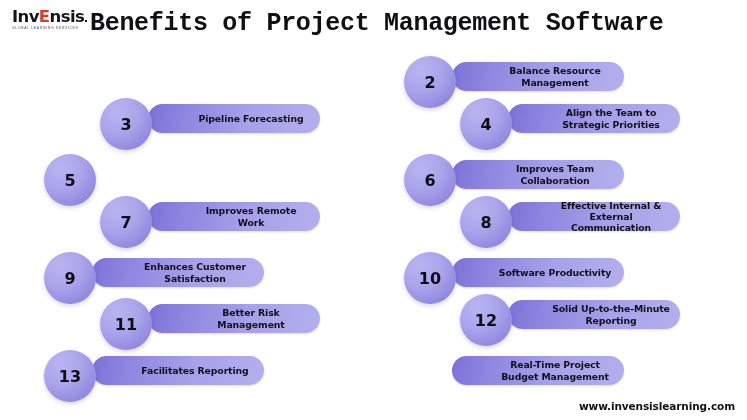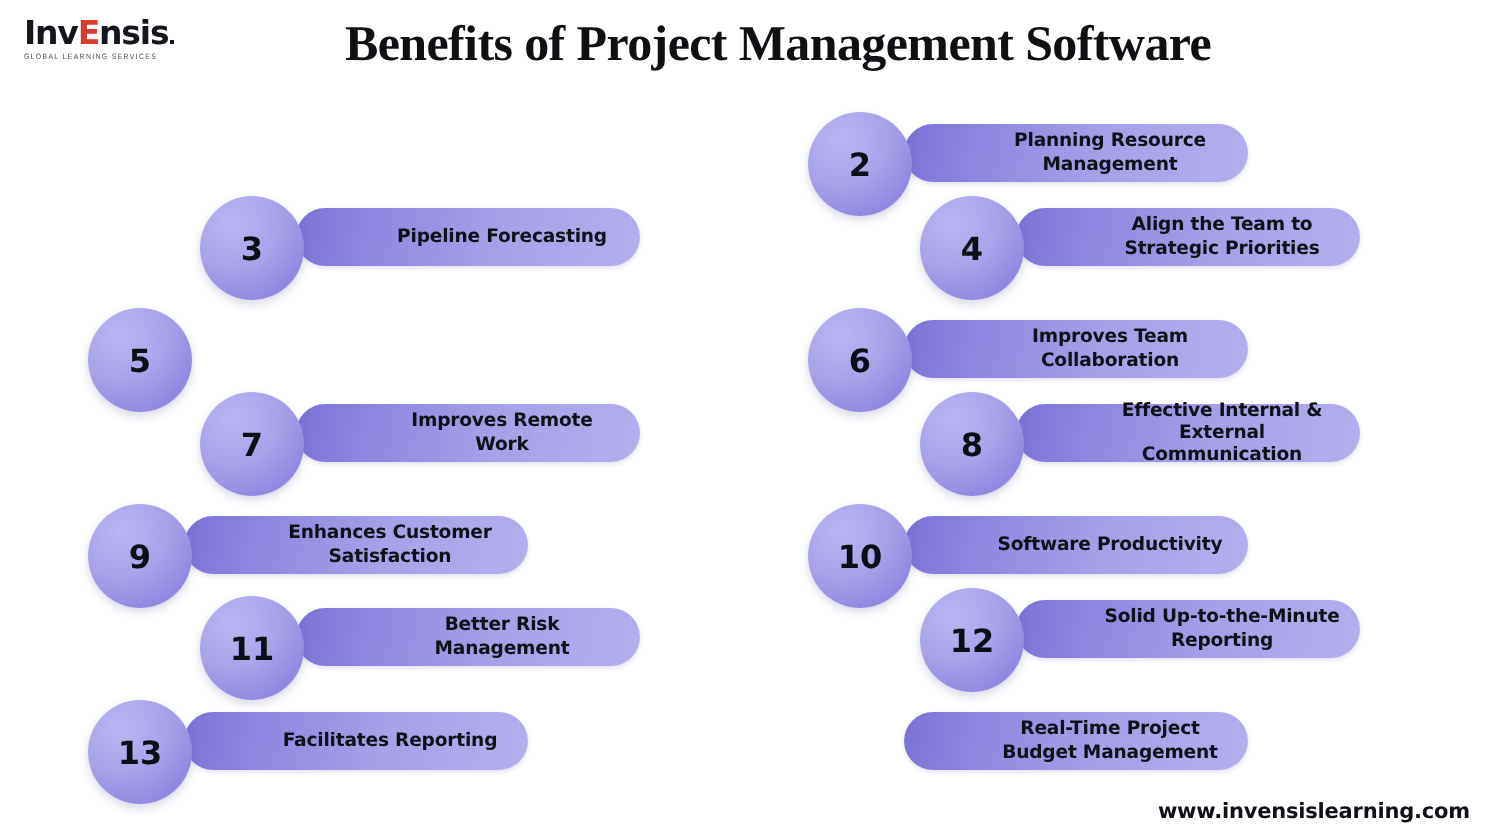--- a/index.html
+++ b/index.html
@@ -50,29 +50,29 @@
     letter-spacing: 0.7px;
     color: #4a4a58;
     text-transform: uppercase;
     white-space: nowrap;
     transform: scale(1,1.15);
     transform-origin: left top;
   }
 
   .page-title {
     position: absolute;
-    left: 104px;
+    left: 90px;
     top: 9px;
     width: 570px;
     text-align: center;
     font-size: 25px;
     font-weight: bold;
     color: #0f0f14;
     letter-spacing: -0.3px;
-    font-family: Liberation Serif, serif;
+    font-family: Liberation Mono, monospace;
     white-space: nowrap;
   }
 
   
   .col {
     position: absolute;
     top: 46px;
     width: 330px;
     height: 350px;
   }
@@ -204,21 +204,21 @@
         <div class="bar-label">Facilitates Reporting</div>
       </div>
       <div class="circle">
         <span class="circle-num">13</span>
       </div>
     </div>
   </div>
 <div class="col col-right">
     <div class="row" style="top: 10px;">
       <div class="bar" style="width: 172px;">
-        <div class="bar-label">Planning Resource Management</div>
+        <div class="bar-label">Balance Resource Management</div>
       </div>
       <div class="circle">
         <span class="circle-num">2</span>
       </div>
     </div>
     <div class="row indent" style="top: 52px;">
       <div class="bar" style="width: 172px;">
         <div class="bar-label">Align the Team to Strategic Priorities</div>
       </div>
       <div class="circle">

